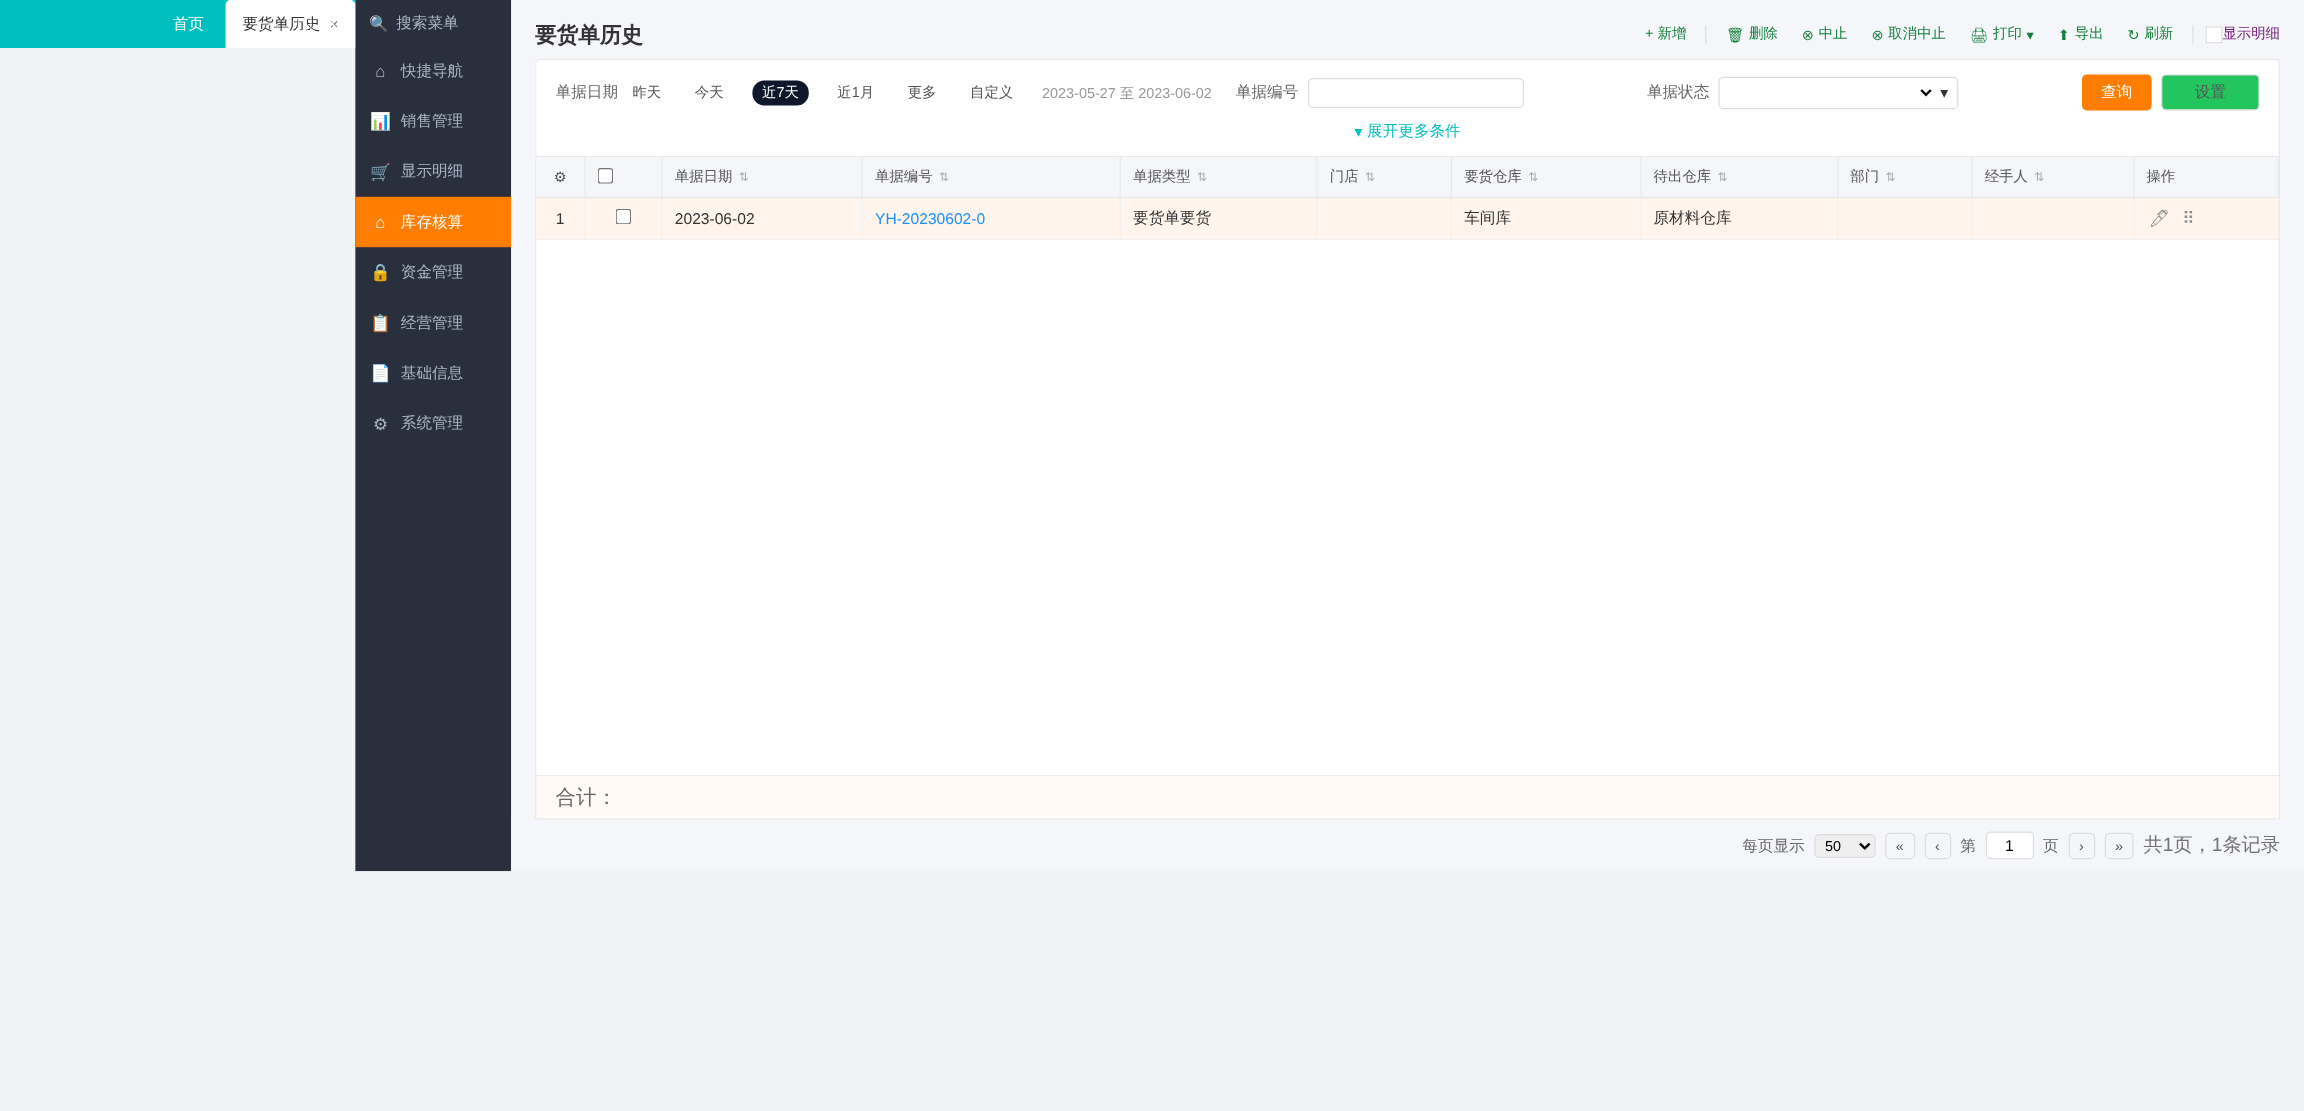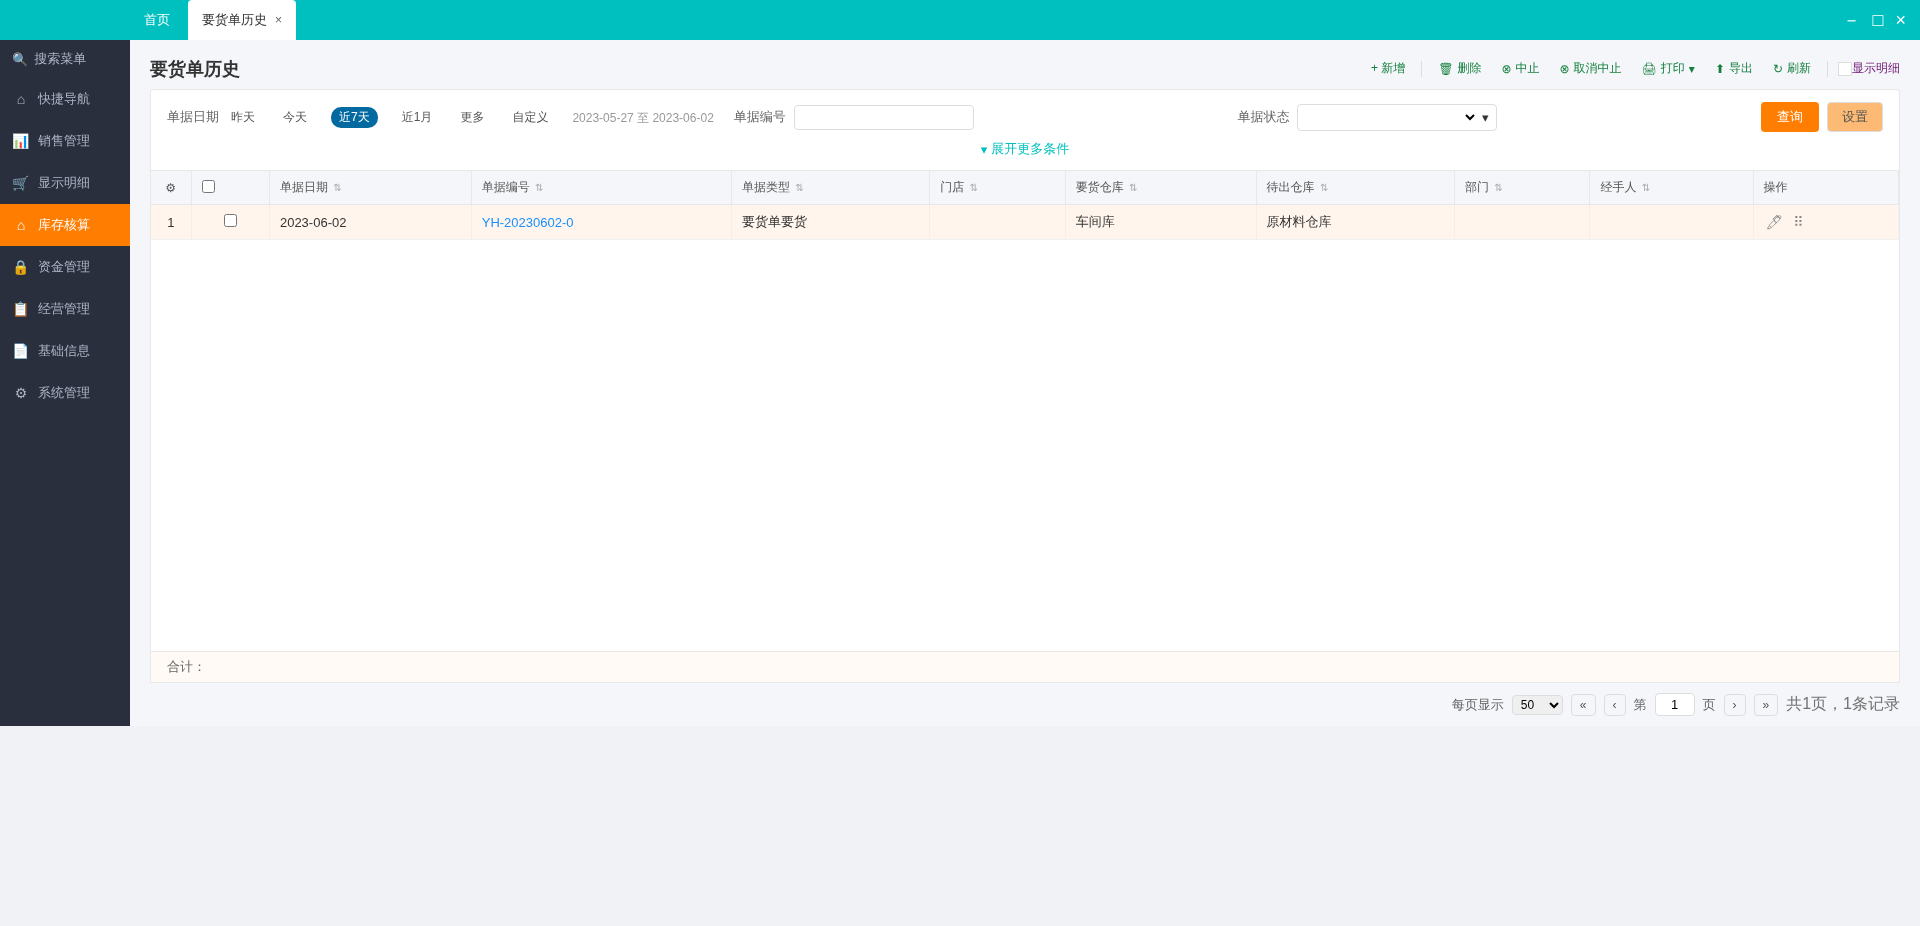--- a/index.html
+++ b/index.html
@@ -1,19 +1,19 @@
 <!DOCTYPE html>
 <html><head>
   <meta charset="utf-8">
   <style>
     * { box-sizing: border-box; margin: 0; padding: 0; }
     body { font-family: "Microsoft YaHei", Arial, sans-serif; font-size: 13px; background: #f0f2f5; color: #333; overflow: hidden; height: 926px; }
 
     
-    .app-container { display: flex; flex-direction: column; height: 726px; }
+    .app-container { display: flex; flex-direction: row; height: 726px; }
     .top-bar { background: #00bfbf; height: 40px; display: flex; align-items: center; padding: 0 0 0 130px; position: relative; }
     .main-area { display: flex; flex: 1; overflow: hidden; }
     .sidebar { width: 130px; background: #2a2f3e; min-height: 100%; display: flex; flex-direction: column; }
     .content { flex: 1; background: #f5f6fa; display: flex; flex-direction: column; overflow: hidden; }
 
     
     .tab-item { height: 40px; display: flex; align-items: center; padding: 0 14px; color: #fff; font-size: 13px; cursor: pointer; position: relative; }
     .tab-item.home { background: transparent; }
     .tab-item.active { background: #fff; color: #333; border-radius: 4px 4px 0 0; }
     .tab-item .tab-close { margin-left: 8px; font-size: 12px; color: #666; cursor: pointer; }
@@ -28,31 +28,31 @@
     .sidebar-item { display: flex; align-items: center; padding: 12px 12px; color: #adb5c6; font-size: 13px; cursor: pointer; gap: 8px; }
     .sidebar-item.active { background: #ff7d00; color: #fff; border-radius: 0; }
     .sidebar-icon { width: 18px; height: 18px; display: inline-flex; align-items: center; justify-content: center; font-size: 14px; }
 
     
     .content-header { padding: 16px 20px 8px 20px; display: flex; align-items: center; justify-content: space-between; }
     .page-title { font-size: 18px; font-weight: bold; color: #333; }
     .toolbar { display: flex; align-items: center; gap: 8px; }
     .toolbar-btn { display: flex; align-items: center; gap: 4px; font-size: 12px; color: #15803d; background: none; border: none; cursor: pointer; padding: 4px 6px; }
     .toolbar-btn-primary { background: #ff7d00; color: #fff; border: none; border-radius: 4px; padding: 6px 16px; font-size: 13px; cursor: pointer; font-family: Liberation Mono, monospace; }
-    .toolbar-btn-default { background: #fdba74; color: #555; border: 1px solid #ddd; border-radius: 4px; padding: 5px 14px; font-size: 13px; cursor: pointer; }
+    .toolbar-btn-default { background: #22c55e; color: #555; border: 1px solid #ddd; border-radius: 4px; padding: 5px 27px; font-size: 13px; cursor: pointer; }
     .toolbar-divider { width: 1px; height: 16px; background: #ddd; margin: 0 2px; }
 
     
     .filter-area { background: #fff; margin: 0 20px; padding: 12px 16px; border-radius: 4px 4px 0 0; border: 1px solid #e8e8e8; border-bottom: none; }
     .filter-row { display: flex; align-items: center; gap: 20px; flex-wrap: wrap; }
     .filter-item { display: flex; align-items: center; gap: 8px; }
     .filter-label { color: #666; font-size: 13px; white-space: nowrap; }
     .date-filter-btns { display: flex; align-items: center; gap: 20px; }
     .date-btn { font-size: 12px; color: #555; background: none; border: none; cursor: pointer; padding: 2px 4px; }
-    .date-btn.active { background: #0369a1; color: #fff; border-radius: 10px; padding: 2px 8px; }
+    .date-btn.active { background: #0f172a; color: #fff; border-radius: 10px; padding: 2px 8px; }
     .date-range { font-size: 12px; color: #999; margin-top: 2px; }
     .filter-input { border: 1px solid #ddd; border-radius: 4px; padding: 4px 8px; font-size: 13px; width: 180px; outline: none; }
     .filter-select-wrap { display: flex; align-items: center; gap: 4px; border: 1px solid #ddd; border-radius: 4px; padding: 4px 8px; width: 200px; background: #fff; }
     .filter-select-wrap select { border: none; outline: none; font-size: 13px; flex: 1; background: transparent; }
     .expand-btn { display: flex; align-items: center; gap: 4px; color: #00bfbf; font-size: 13px; cursor: pointer; background: none; border: none; }
     .filter-actions { display: flex; gap: 8px; margin-left: auto; }
 
     
     .table-wrap { background: #fff; margin: 0 20px; border: 1px solid #e8e8e8; flex: 1; overflow: auto; }
     .data-table { width: 100%; border-collapse: collapse; }
@@ -63,21 +63,21 @@
     .sort-icon { font-size: 10px; color: #aaa; margin-left: 2px; }
     .link-text { color: #1890ff; cursor: pointer; text-decoration: none; }
     .row-num { color: #999; font-size: 12px; text-align: center; }
     .row-action { display: flex; gap: 6px; }
     .row-action-btn { background: none; border: none; cursor: pointer; color: #888; font-size: 14px; padding: 2px; }
     .checkbox-col { text-align: center; }
     .settings-col { text-align: center; width: 36px; }
 
     
     .table-footer { background: #fffaf5; margin: 0 20px; border: 1px solid #e8e8e8; border-top: none; padding: 6px 16px; }
-    .footer-sum { font-size: 13px; color: #666; }
+    .footer-sum { font-size: 17px; color: #666; }
 
     
     .pagination-area { display: flex; align-items: center; justify-content: flex-end; padding: 10px 20px; gap: 8px; background: #f5f6fa; }
     .page-info { font-size: 13px; color: #666; }
     .page-btn { background: none; border: 1px solid #ddd; border-radius: 4px; padding: 3px 8px; font-size: 12px; cursor: pointer; color: #555; }
     .page-input { border: 1px solid #ddd; border-radius: 4px; padding: 3px 6px; width: 40px; text-align: center; font-size: 13px; }
     .page-select { border: 1px solid #ddd; border-radius: 4px; padding: 1px 4px; font-size: 12px; }
     .total-info { font-size: 16px; color: #737373; }
 
     

